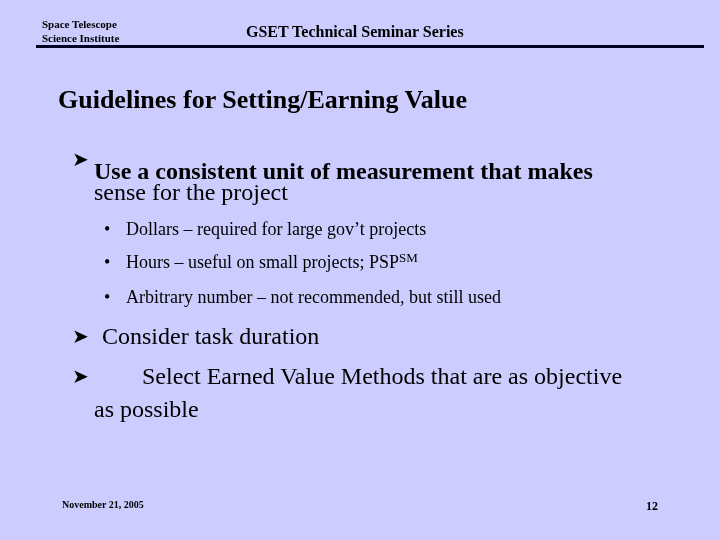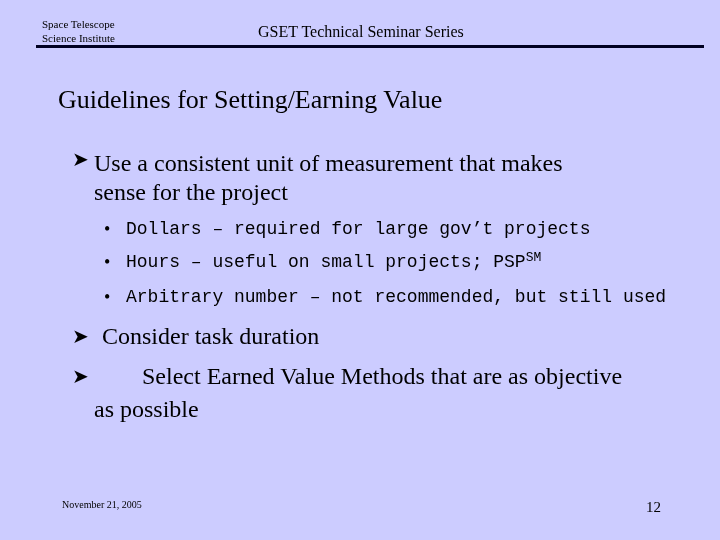--- a/index.html
+++ b/index.html
@@ -1,47 +1,47 @@
 <!DOCTYPE html>
 <html><head>
 <meta charset="utf-8">
 <style>
   html,body{margin:0;padding:0;}
   body{width:720px;height:540px;background:#ccccff;position:relative;overflow:hidden;
        font-family:"Liberation Serif","DejaVu Serif",serif;color:#000;}
-  .abs{position:absolute;}
+  .abs{position:absolute;font-weight:bold;}
   #hdr-org{left:42px;top:17px;font-size:11px;line-height:14px;}
-  #hdr-title{left:258px;top:23px;font-size:16px;}
+  #hdr-title{left:246px;top:23px;font-size:16px;}
   #hdr-rule{left:36px;top:45px;width:668px;height:3px;background:#000022;}
   #title{left:58px;top:78px;font-size:26px;line-height:44px;white-space:nowrap;}
   .l1{position:absolute;left:72px;font-size:24px;line-height:28px;}
   .l1 .arrow{position:absolute;left:0;top:0;font-size:20px;}
   .l1 .txt{position:absolute;left:22px;white-space:nowrap;}
   .l2{position:absolute;left:104px;font-size:18px;line-height:22px;white-space:nowrap;}
   .l2 .dot{position:absolute;left:0;}
-  .l2 .txt{position:absolute;left:22px;font-family:Liberation Mono, monospace;}
+  .l2 .txt{position:absolute;left:22px;}
   sup{font-size:13px;vertical-align:6px;line-height:0;}
   #ftr-date{left:62px;top:499px;font-size:10px;}
-  #ftr-page{left:646px;top:499px;font-size:15px;}
+  #ftr-page{left:646px;top:499px;font-size:12px;}
 </style>
 </head>
 <body>
 
 <div id="hdr-org" class="abs">
   <div>Space Telescope</div>
   <div>Science Institute</div>
 </div>
 <div id="hdr-title" class="abs">GSET Technical Seminar Series</div>
 <div id="hdr-rule" class="abs"></div>
 
 <div id="title" class="abs">Guidelines for Setting/Earning Value</div>
 
 <div class="l1" style="top:145px;">
   <span class="arrow">➤</span>
-  <span class="txt" style="top:4px;">Use a consistent unit of measurement that makes</span>
+  <span class="txt" style="top:12px;font-weight:bold;">Use a consistent unit of measurement that makes</span>
   <span class="txt" style="top:33px;">sense for the project</span>
 </div>
 
 <div class="l2" style="top:218px;">
   <span class="dot">•</span>
   <span class="txt">Dollars – required for large gov’t projects</span>
 </div>
 <div class="l2" style="top:251px;">
   <span class="dot">•</span>
   <span class="txt"><span>Hours – useful on small projects; PSP</span><sup>SM</sup></span>

